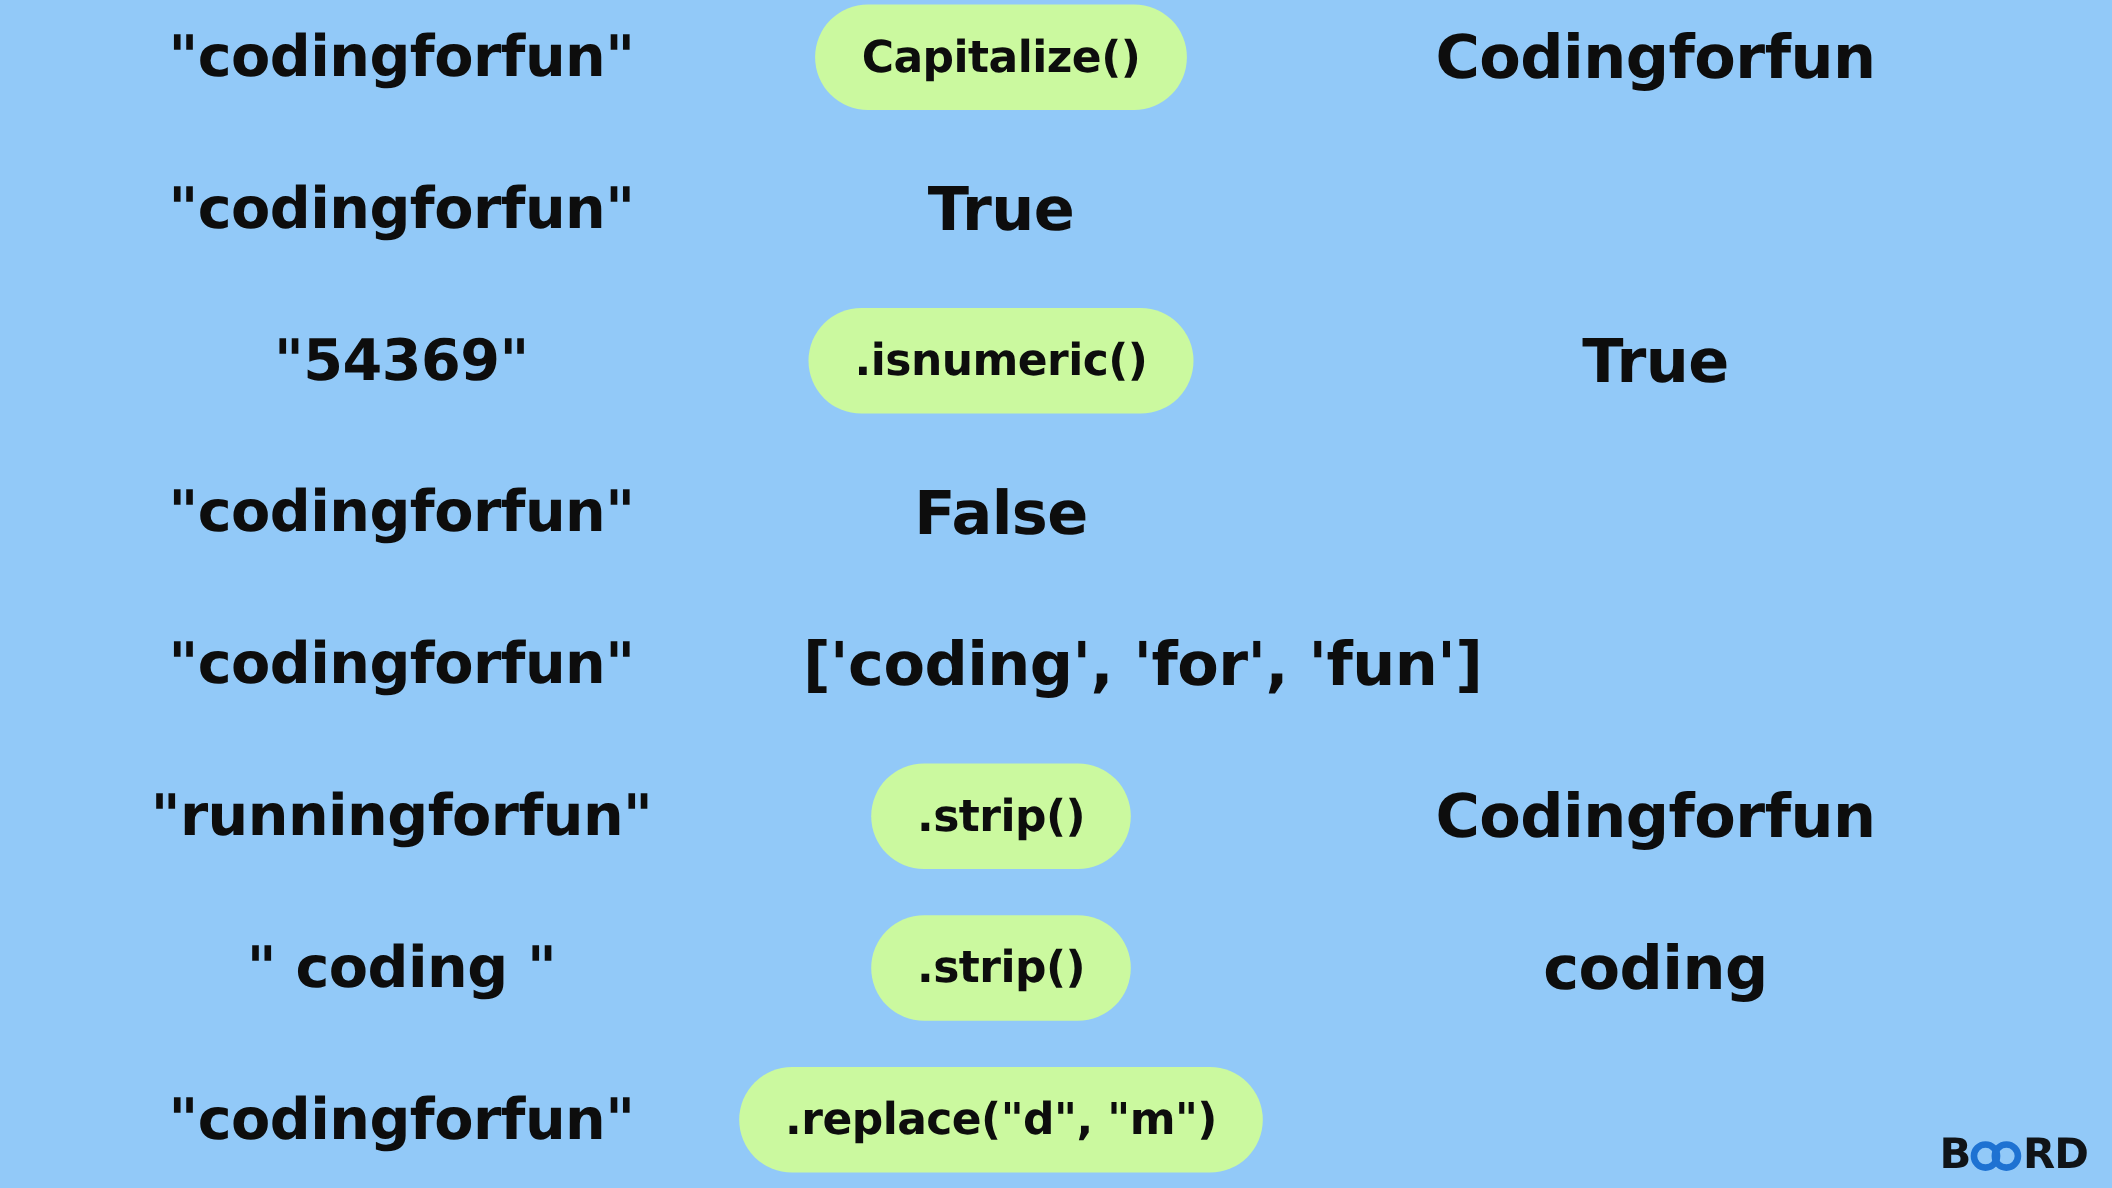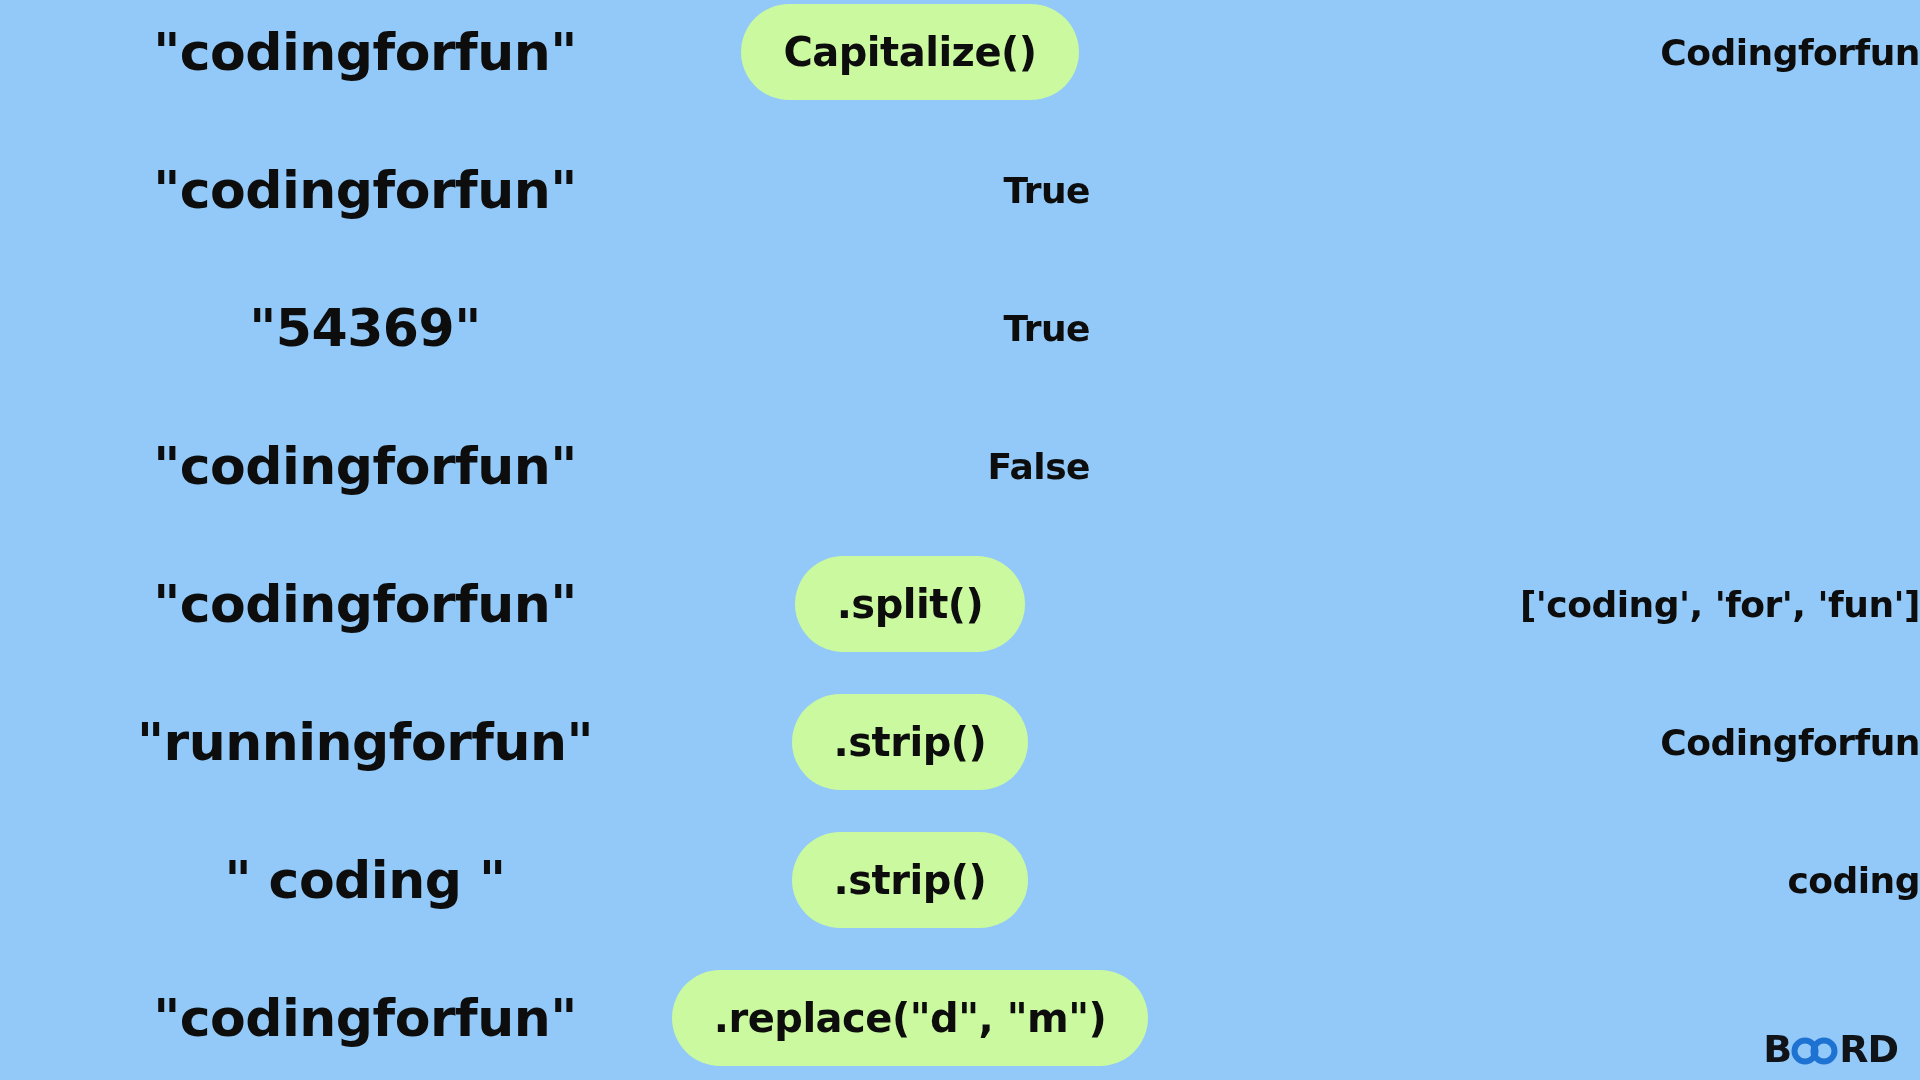--- a/index.html
+++ b/index.html
@@ -49,22 +49,22 @@
     background: #CBF99F;
     border-radius: 60px;
     padding: 26px 42px;
     font-size: 40px;
     font-weight: bold;
     letter-spacing: -0.5px;
     white-space: nowrap;
     line-height: 1.1;
   }
   .cell-output {
-    text-align: right;
-    font-size: 36px;
+    text-align: center;
+    font-size: 55px;
     font-weight: bold;
     letter-spacing: -0.5px;
     white-space: pre;
   }
   .logo {
     position: absolute;
     right: 22px;
     bottom: 12px;
     display: flex;
     align-items: center;
@@ -92,33 +92,33 @@
     <div class="cell-output">Codingforfun</div>
   </div>
 
   <div class="row">
     <div class="cell-input">"codingforfun"</div>
     <div class="cell-output">True</div>
   </div>
 
   <div class="row">
     <div class="cell-input">"54369"</div>
+    <div class="cell-method">
+        <span class="pill">.isnumeric()</span>
+      </div>
     <div class="cell-output">True</div>
   </div>
 
   <div class="row">
     <div class="cell-input">"codingforfun"</div>
     <div class="cell-output">False</div>
   </div>
 
   <div class="row">
     <div class="cell-input">"codingforfun"</div>
-    <div class="cell-method">
-        <span class="pill">.split()</span>
-      </div>
     <div class="cell-output">['coding', 'for', 'fun']</div>
   </div>
 
   <div class="row">
     <div class="cell-input">"runningforfun"</div>
     <div class="cell-method">
         <span class="pill">.strip()</span>
       </div>
     <div class="cell-output">Codingforfun</div>
   </div>

